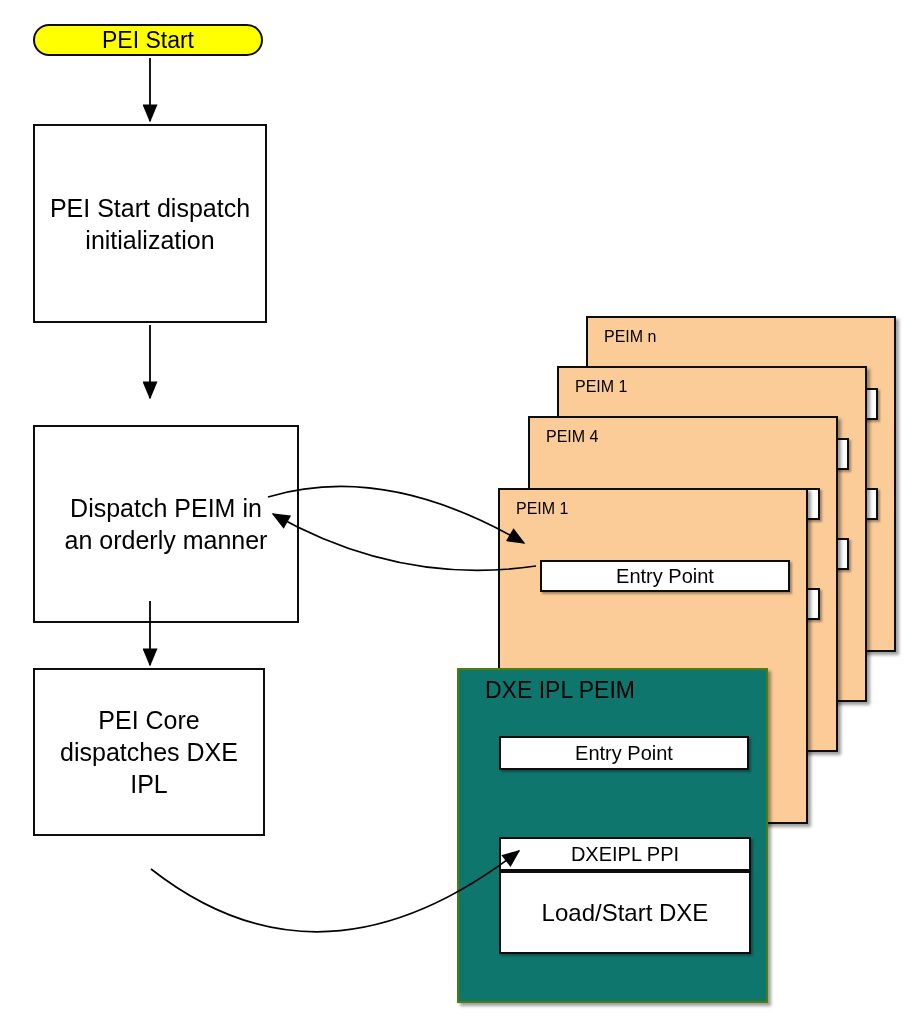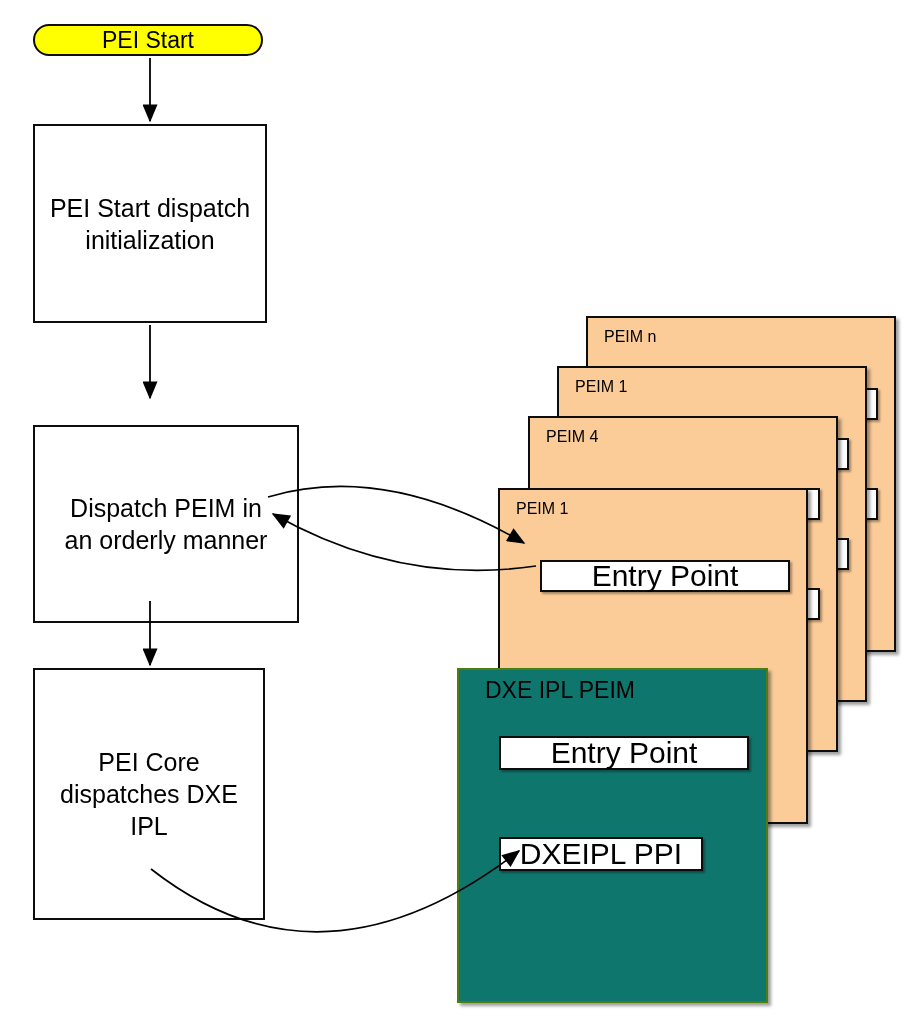--- a/index.html
+++ b/index.html
@@ -14,49 +14,49 @@
     display:flex;align-items:center;justify-content:center;
     font-size:23px;box-sizing:border-box;
   }
   .flowbox{
     position:absolute;background:#fff;border:2px solid #0d0d0d;box-sizing:border-box;
     display:flex;align-items:center;justify-content:center;text-align:center;
     font-size:25px;line-height:32px;white-space:pre-line;
   }
   #box-init{left:33px;top:124px;width:234px;height:199px;}
   #box-dispatch{left:33px;top:401px;width:266px;height:198px;margin-top:24px;}
-  #box-dxe{left:33px;top:668px;width:232px;height:252px;}
+  #box-dxe{left:33px;top:668px;width:232px;height:168px;}
   
   .card{
     position:absolute;width:310px;height:336px;background:#FBCB98;
     border:2px solid #0d0d0d;box-sizing:border-box;
     box-shadow:3px 3px 3px rgba(0,0,0,0.38);
   }
   #card-peim-n{left:586px;top:316px;}
   #card-peim-3{left:557px;top:366px;}
   #card-peim-2{left:528px;top:416px;}
   #card-peim-1{left:498px;top:488px;}
   .card-label{position:absolute;left:16px;top:10px;font-size:16px;}
   .bar{
     position:absolute;left:40px;width:250px;height:32px;background:#ffffff;
     border:2px solid #0d0d0d;box-sizing:border-box;
     box-shadow:2px 2px 2px rgba(0,0,0,0.35);
-    display:flex;align-items:center;justify-content:center;font-size:30px;
+    display:flex;align-items:center;justify-content:center;font-size:20px;
   }
   .bar.entry{top:70px;}
   .bar.ppi{top:170px;}
   
   .green-card{
     position:absolute;left:457px;top:668px;width:311px;height:335px;
     background:#0f766e;border:2px solid #4d7c0f;box-sizing:border-box;
     box-shadow:3px 3px 3px rgba(0,0,0,0.38);
   }
   .green-label{position:absolute;left:26px;top:7px;font-size:23px;}
   .green-entry{top:66px;height:34px;}
-  .green-ppi{top:167px;width:204px;height:34px;}
+  .green-ppi{top:167px;width:252px;height:34px;}
   .load-box{
     position:absolute;left:40px;top:201px;width:252px;height:83px;
     background:#ffffff;border:2px solid #0d0d0d;box-sizing:border-box;
     box-shadow:2px 2px 2px rgba(0,0,0,0.3);
     display:flex;align-items:center;justify-content:center;font-size:24px;
   }
   
   .arrows{position:absolute;left:0;top:0;width:919px;height:1033px;pointer-events:none;}
 </style>
 </head>
@@ -81,20 +81,21 @@
   </div>
   <div class="card" id="card-peim-1">
     <div class="card-label">PEIM 1</div>
     <div class="bar entry">Entry Point</div>
   </div>
 
   <div class="green-card">
     <div class="green-label">DXE IPL PEIM</div>
     <div class="bar green-entry">Entry Point</div>
     <div class="bar green-ppi">DXEIPL PPI</div>
+    <div class="load-box">Load/Start DXE</div>
   </div>
 
   <div class="pill">PEI Start</div>
   <div class="flowbox" id="box-init">PEI Start dispatch
 initialization</div>
   <div class="flowbox" id="box-dispatch">Dispatch PEIM in
 an orderly manner</div>
   <div class="flowbox" id="box-dxe">PEI Core
 dispatches DXE
 IPL</div>

